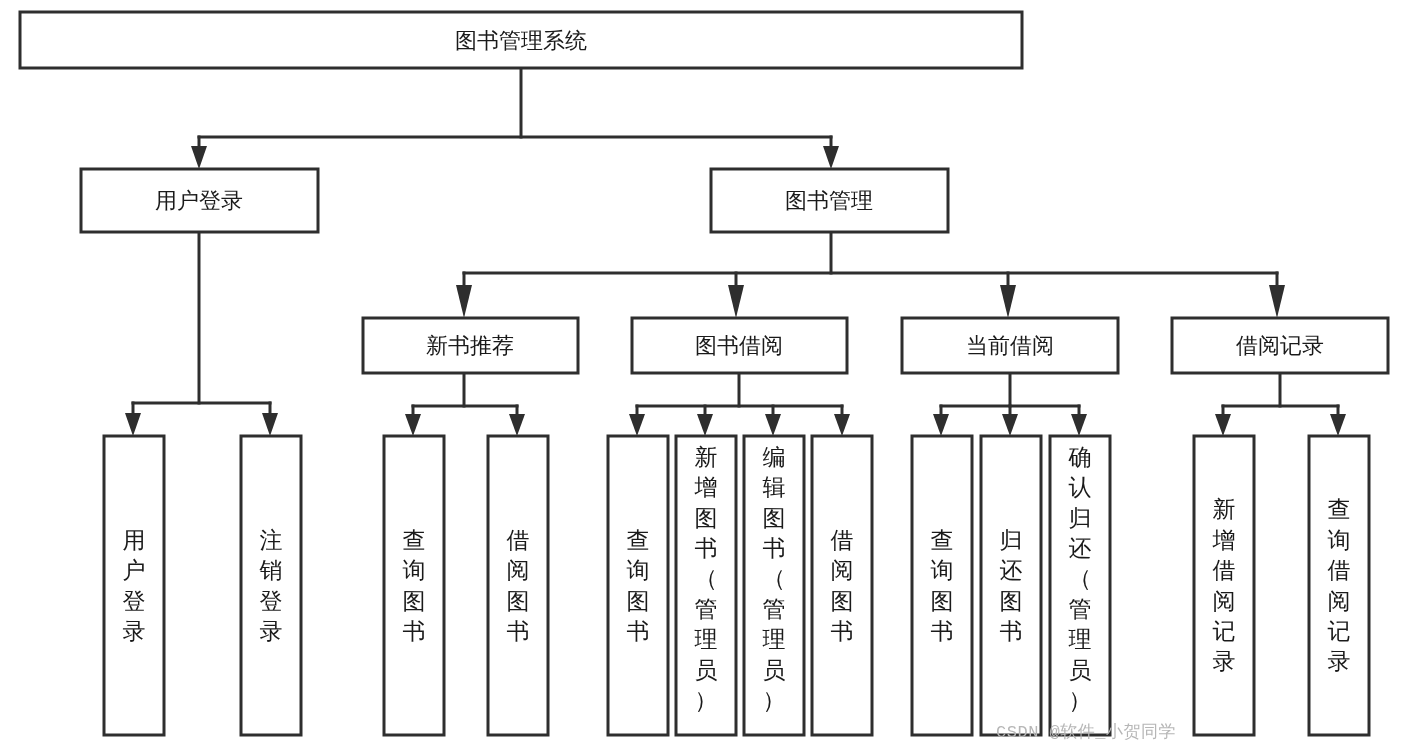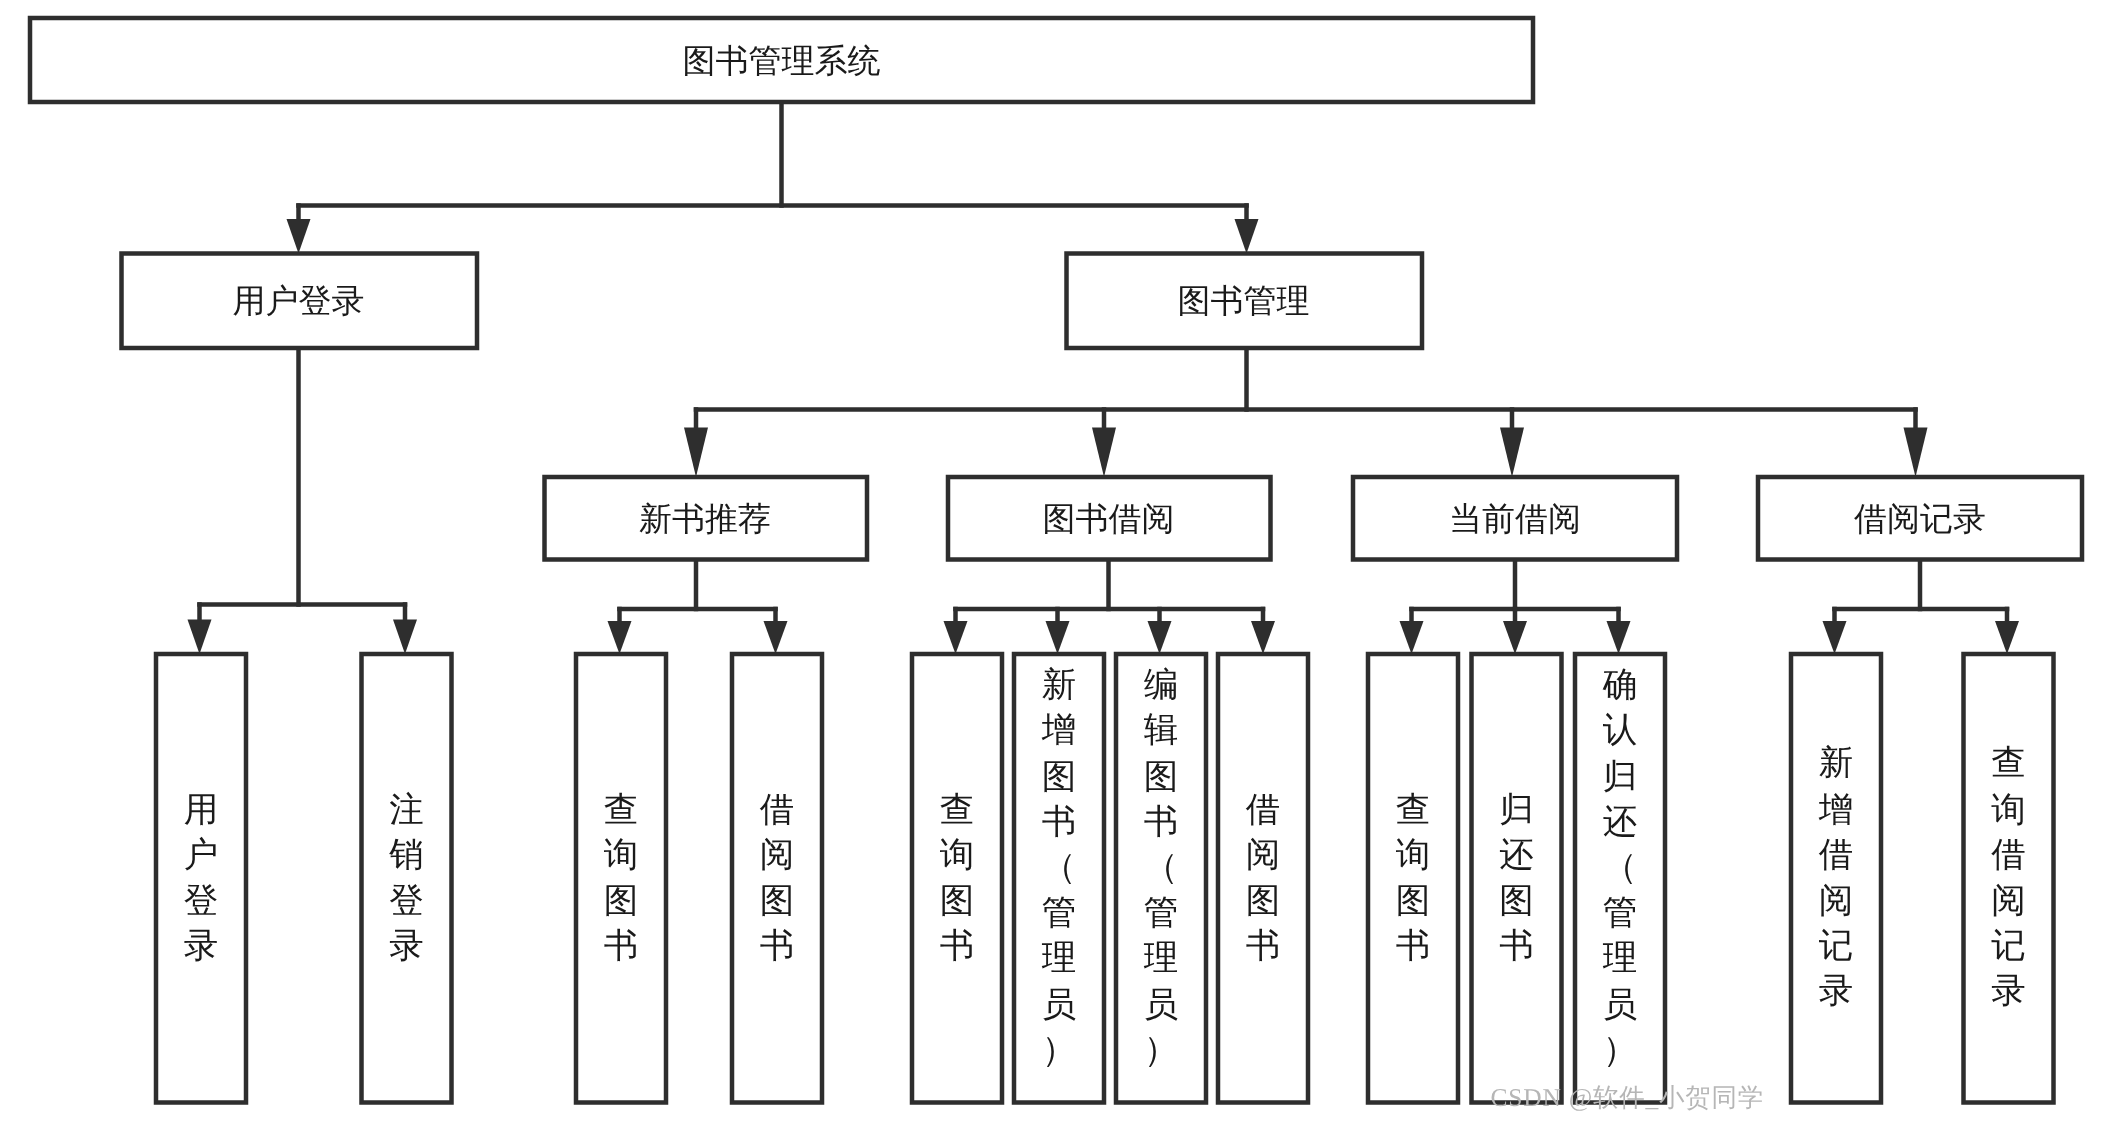--- a/index.html
+++ b/index.html
@@ -64,21 +64,21 @@
     font-size: 23px;
     line-height: 1.32;
     color: #1a1a1a;
     text-align: center;
     width: 27px;
   }
   .watermark {
     position: absolute;
     right: 10px;
     bottom: 4px;
-    font-family: Liberation Serif, serif;
+    font-family: Liberation Mono, monospace;
     font-size: 17px;
     color: #b6b6b6;
     white-space: nowrap;
     letter-spacing: 0.5px;
   }
 </style>
 </head>
 <body>
 
 <div id="chart-root">

